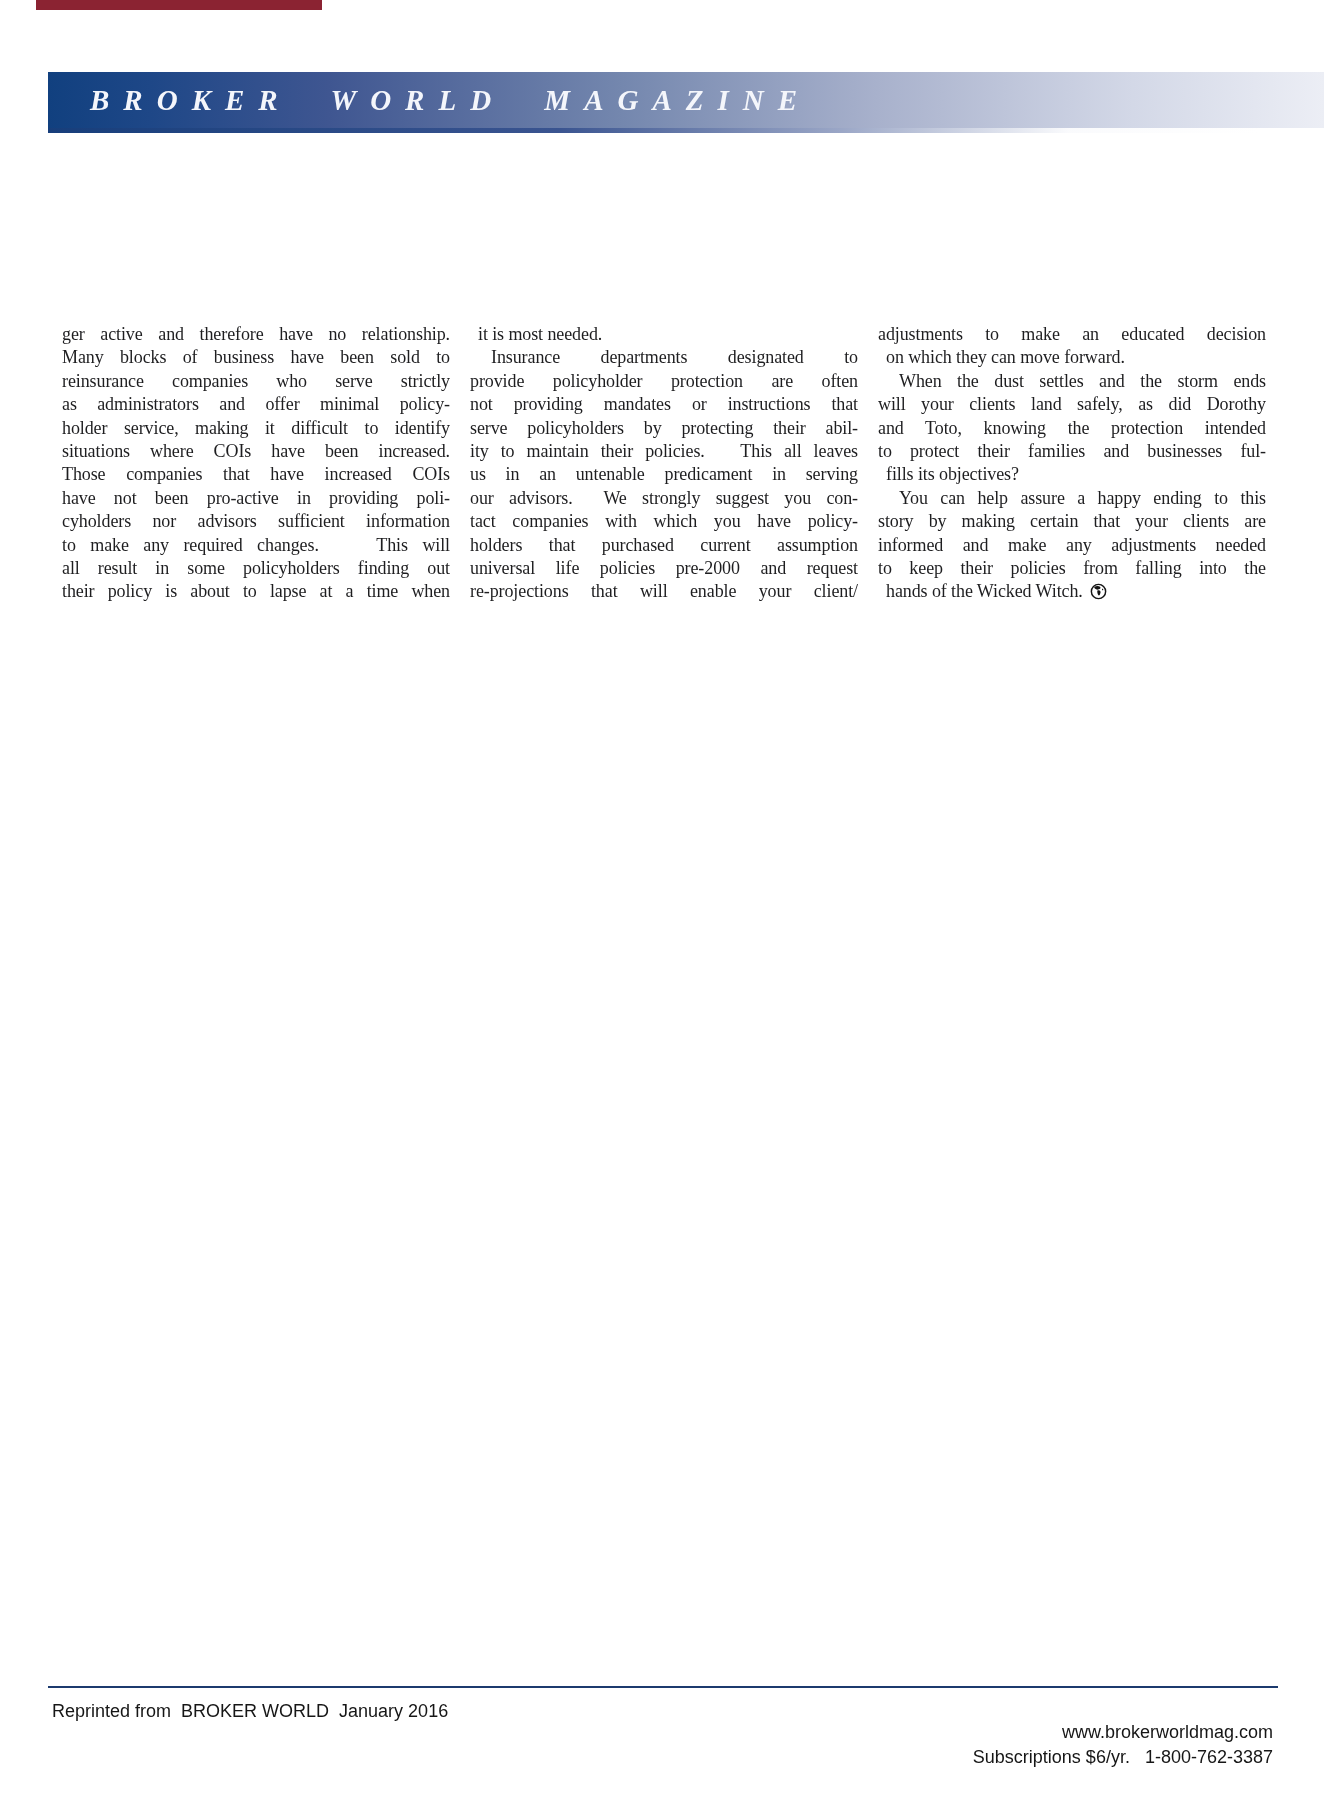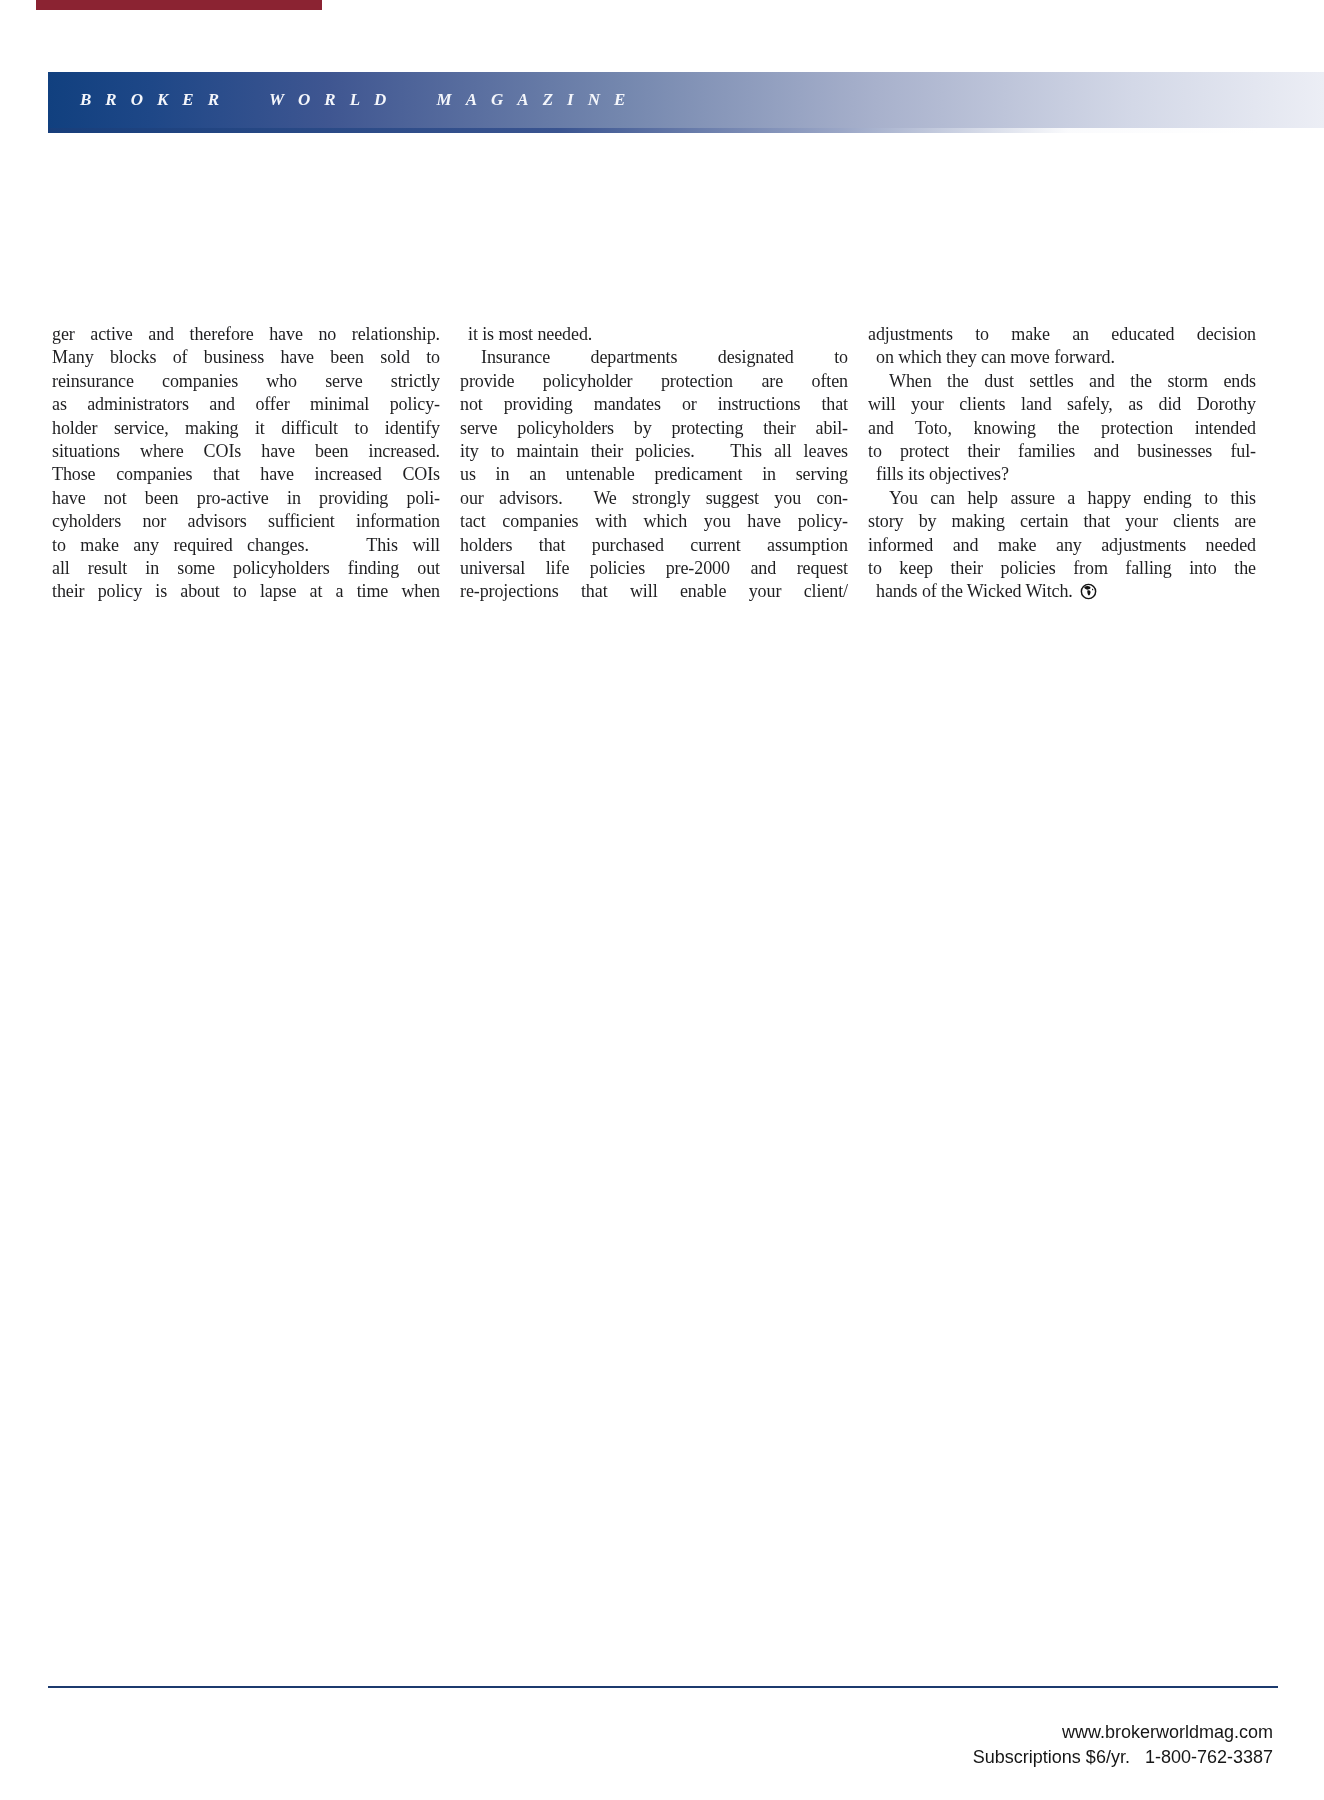--- a/index.html
+++ b/index.html
@@ -28,47 +28,47 @@
     left: 48px;
     right: 0;
     top: 72px;
     height: 56px;
     background: linear-gradient(to right,
       #11407f 0%, #1e4787 8%, #3f5691 22%, #7487ae 45%,
       #a8b1cc 65%, #d3d8e7 85%, #eceef5 100%);
   }
   .masthead-title {
     position: absolute;
-    left: 32px;
+    left: 42px;
     top: 50%;
     transform: translateY(-50%);
     font-family: "Liberation Serif", serif;
     font-style: italic;
     font-weight: bold;
-    font-size: 17px;
+    font-size: 29px;
     letter-spacing: 14px;
     word-spacing: 18px;
     color: #f4f6fb;
     white-space: nowrap;
   }
   .masthead-underline {
     position: absolute;
     left: 48px;
     right: 0;
     top: 128px;
     height: 5px;
     background: linear-gradient(to right,
       #173e7b 0%, #3a5490 40%, #9aa6c6 62%,
       rgba(240,242,248,0.35) 80%, rgba(255,255,255,0) 95%);
   }
 
   
   .columns {
     position: absolute;
-    left: 52px;
+    left: 62px;
     top: 323px;
     width: 1220px;
     display: flex;
     gap: 20px;
   }
   .col {
     width: 388px;
     font-size: 18px;
     line-height: 23.4px;
     letter-spacing: -0.1px;
@@ -173,20 +173,21 @@
     <path d="M9.0 8.6 Q11.2 8.1 12.1 9.5 Q13.0 11.1 11.7 13.4 Q10.6 15.3 9.7 14.1 Q8.8 12.8 8.6 10.9 Q8.4 9.1 9.0 8.6 Z" fill="#141414"></path>
     <path d="M14.6 6.4 Q15.9 7.2 15.6 8.3 Q15.0 8.9 14.2 8.2 Q13.8 7.2 14.6 6.4 Z" fill="#141414"></path>
   </svg>
 </span></div>
       </div>
   </div>
 
   <div class="footer-rule"></div>
 
   <div class="footer-left">
+    <div>Reprinted from &nbsp;BROKER WORLD &nbsp;January 2016</div>
   </div>
 
   <div class="footer-right">
     <div>www.brokerworldmag.com</div>
     <div>Subscriptions $6/yr. &nbsp; 1-800-762-3387</div>
   </div>
 
 </div>
 
 </body></html>

